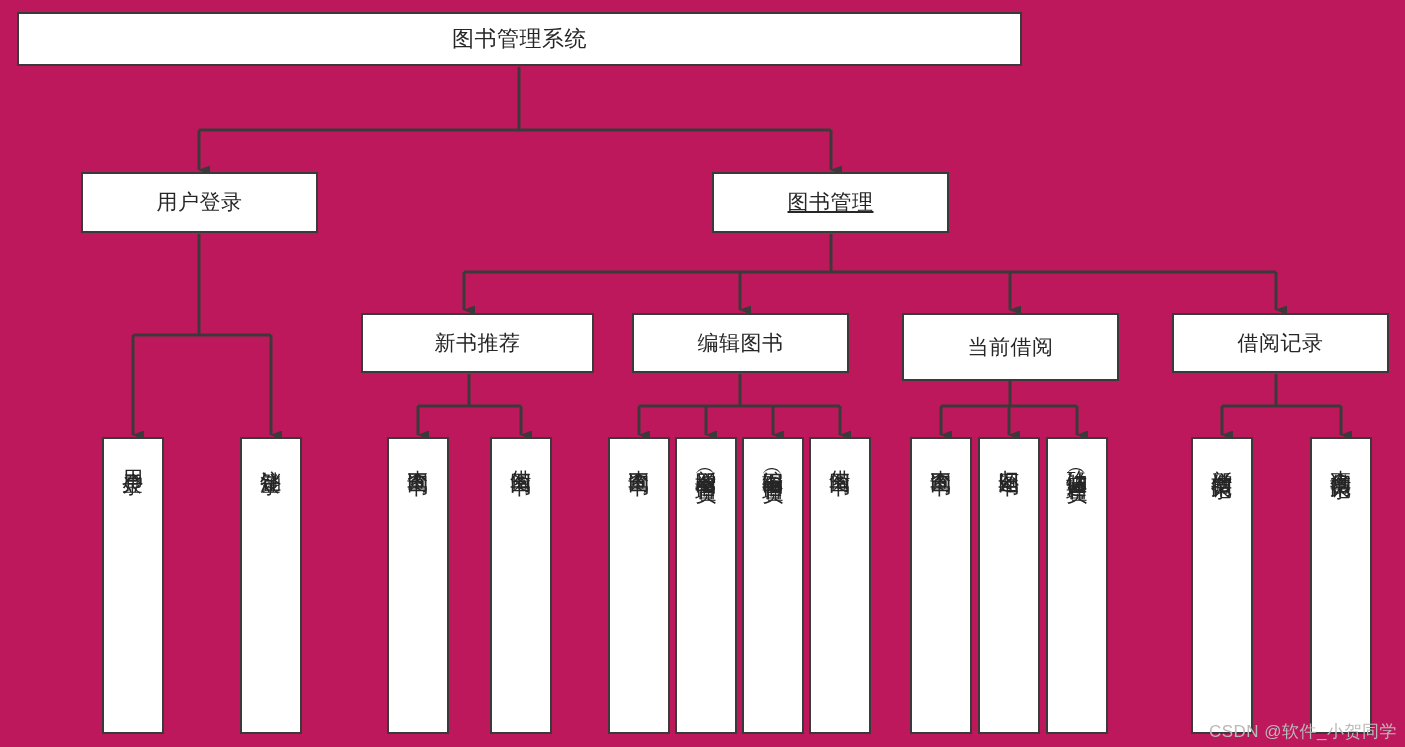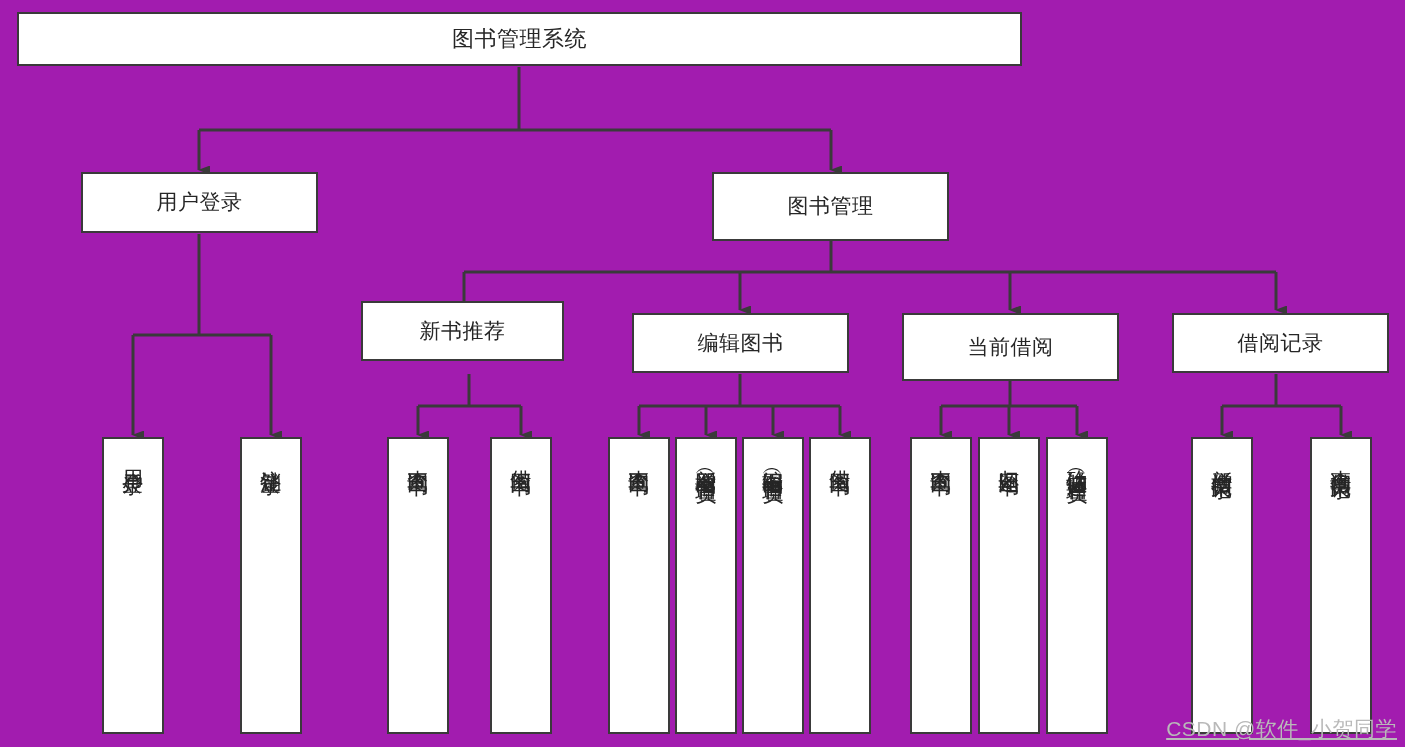--- a/index.html
+++ b/index.html
@@ -8,21 +8,21 @@
     padding: 0;
     background: #ffffff;
   }
   body {
     font-family: "Liberation Sans", "DejaVu Sans", sans-serif;
   }
   #diagram-root {
     position: relative;
     width: 1405px;
     height: 747px;
-    background: #a21caf;
+    background: #be185d;
     overflow: hidden;
   }
   #diagram-svg {
     position: absolute;
     left: 0;
     top: 0;
     width: 1405px;
     height: 747px;
   }
   
@@ -68,27 +68,26 @@
     max-height: 268px;
   }
   .node.vert.tall .label {
     max-height: 278px;
   }
   
   #watermark {
     position: absolute;
     right: 8px;
     bottom: 4px;
-    font-size: 21px;
+    font-size: 17px;
     color: #b9b9b9;
     letter-spacing: 0.5px;
     white-space: nowrap;
     z-index: 5;
     user-select: none;
-    text-decoration: underline;
   }
 </style>
 </head>
 <body>
 
 <div id="diagram-root">
 
   <svg id="diagram-svg" viewBox="0 0 1405 747" xmlns="http://www.w3.org/2000/svg">
     <defs>
       <marker id="arrow" markerWidth="10" markerHeight="12" refX="4.5" refY="11" orient="auto" markerUnits="userSpaceOnUse">
@@ -139,25 +138,25 @@
     </g>
   </svg>
 
   <div class="node horiz root" style="left:17px; top:12px; width:1005px; height:54px;">
     <span class="label">图书管理系统</span>
   </div>
 
   <div class="node horiz" style="left:81px; top:172px; width:237px; height:61px;">
     <span class="label">用户登录</span>
   </div>
-  <div class="node horiz" style="left:712px; top:172px; width:237px; height:69px;">
+  <div class="node horiz" style="left:712px; top:172px; width:237px; height:61px;text-decoration:underline;">
     <span class="label">图书管理</span>
   </div>
 
-  <div class="node horiz" style="left:361px; top:301px; width:203px; height:60px;">
+  <div class="node horiz" style="left:361px; top:313px; width:233px; height:60px;">
     <span class="label">新书推荐</span>
   </div>
   <div class="node horiz" style="left:632px; top:313px; width:217px; height:60px;">
     <span class="label">编辑图书</span>
   </div>
   <div class="node horiz" style="left:902px; top:313px; width:217px; height:68px;">
     <span class="label">当前借阅</span>
   </div>
   <div class="node horiz" style="left:1172px; top:313px; width:217px; height:60px;">
     <span class="label">借阅记录</span>

